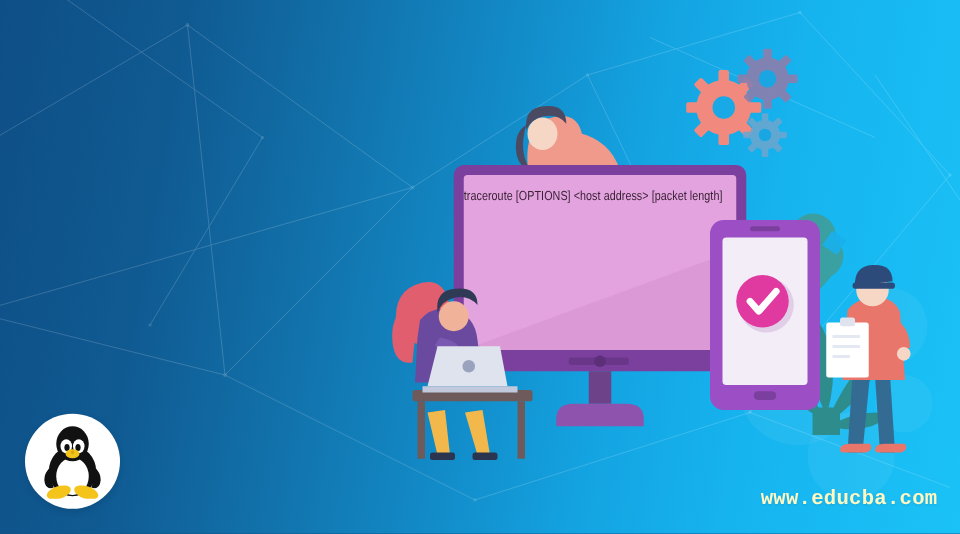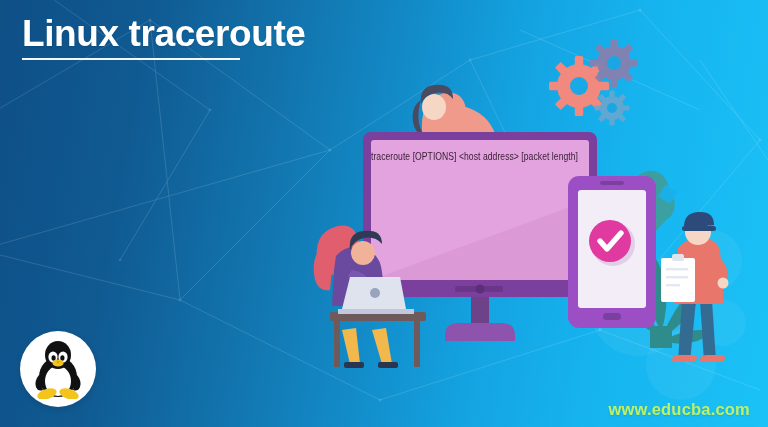--- a/index.html
+++ b/index.html
@@ -44,24 +44,25 @@
     text-shadow:0 1px 2px rgba(0,0,0,.12);
   }
   .title-rule {
     margin-top:2px;
     height:2px; width:218px;
     background:#ffffff;
     opacity:.95;
   }
   
   .watermark {
-    position:absolute; right:18px; bottom:8px;
-    color:#bef264; font-size:16.5px; font-weight:bold;
+    position:absolute; right:18px; bottom:19px;
+    color:#fef9c3; font-size:16.5px; font-weight:bold;
     letter-spacing:.2px;
     text-shadow:0 1px 2px rgba(0,0,0,.10);
+    font-family:Liberation Mono, monospace;
   }
   
   .tux-badge {
     position:absolute; left:20px; bottom:20px;
     width:76px; height:76px; border-radius:50%;
     background:#ffffff;
     display:flex; align-items:center; justify-content:center;
     box-shadow:0 2px 6px rgba(0,0,0,.12);
   }
   
@@ -110,24 +111,20 @@
       <circle cx="210" cy="110" r="1.3"></circle>
       <circle cx="120" cy="260" r="1.3"></circle>
     </g>
   </svg>
 
   <div class="bg-blob" style="left:590px; top:260px; width:96px; height:96px;"></div>
   <div class="bg-blob" style="left:680px; top:230px; width:62px; height:62px;"></div>
   <div class="bg-blob" style="left:646px; top:330px; width:70px; height:70px;"></div>
   <div class="bg-blob" style="left:700px; top:300px; width:46px; height:46px;"></div>
 
-  <div class="title-wrap">
-    <div class="title">Linux traceroute</div>
-    <div class="title-rule"></div>
-  </div>
 
   <svg class="illus" width="768" height="427" viewBox="0 0 768 427">
 
     <g fill="#f2897e" transform="translate(579,86)">
       <g>
         <circle r="22"></circle>
         <g>
           <rect x="-4.2" y="-30" width="8.4" height="12" rx="1.5"></rect>
           <rect x="-4.2" y="-30" width="8.4" height="12" rx="1.5" transform="rotate(45)"></rect>
           <rect x="-4.2" y="-30" width="8.4" height="12" rx="1.5" transform="rotate(90)"></rect>

